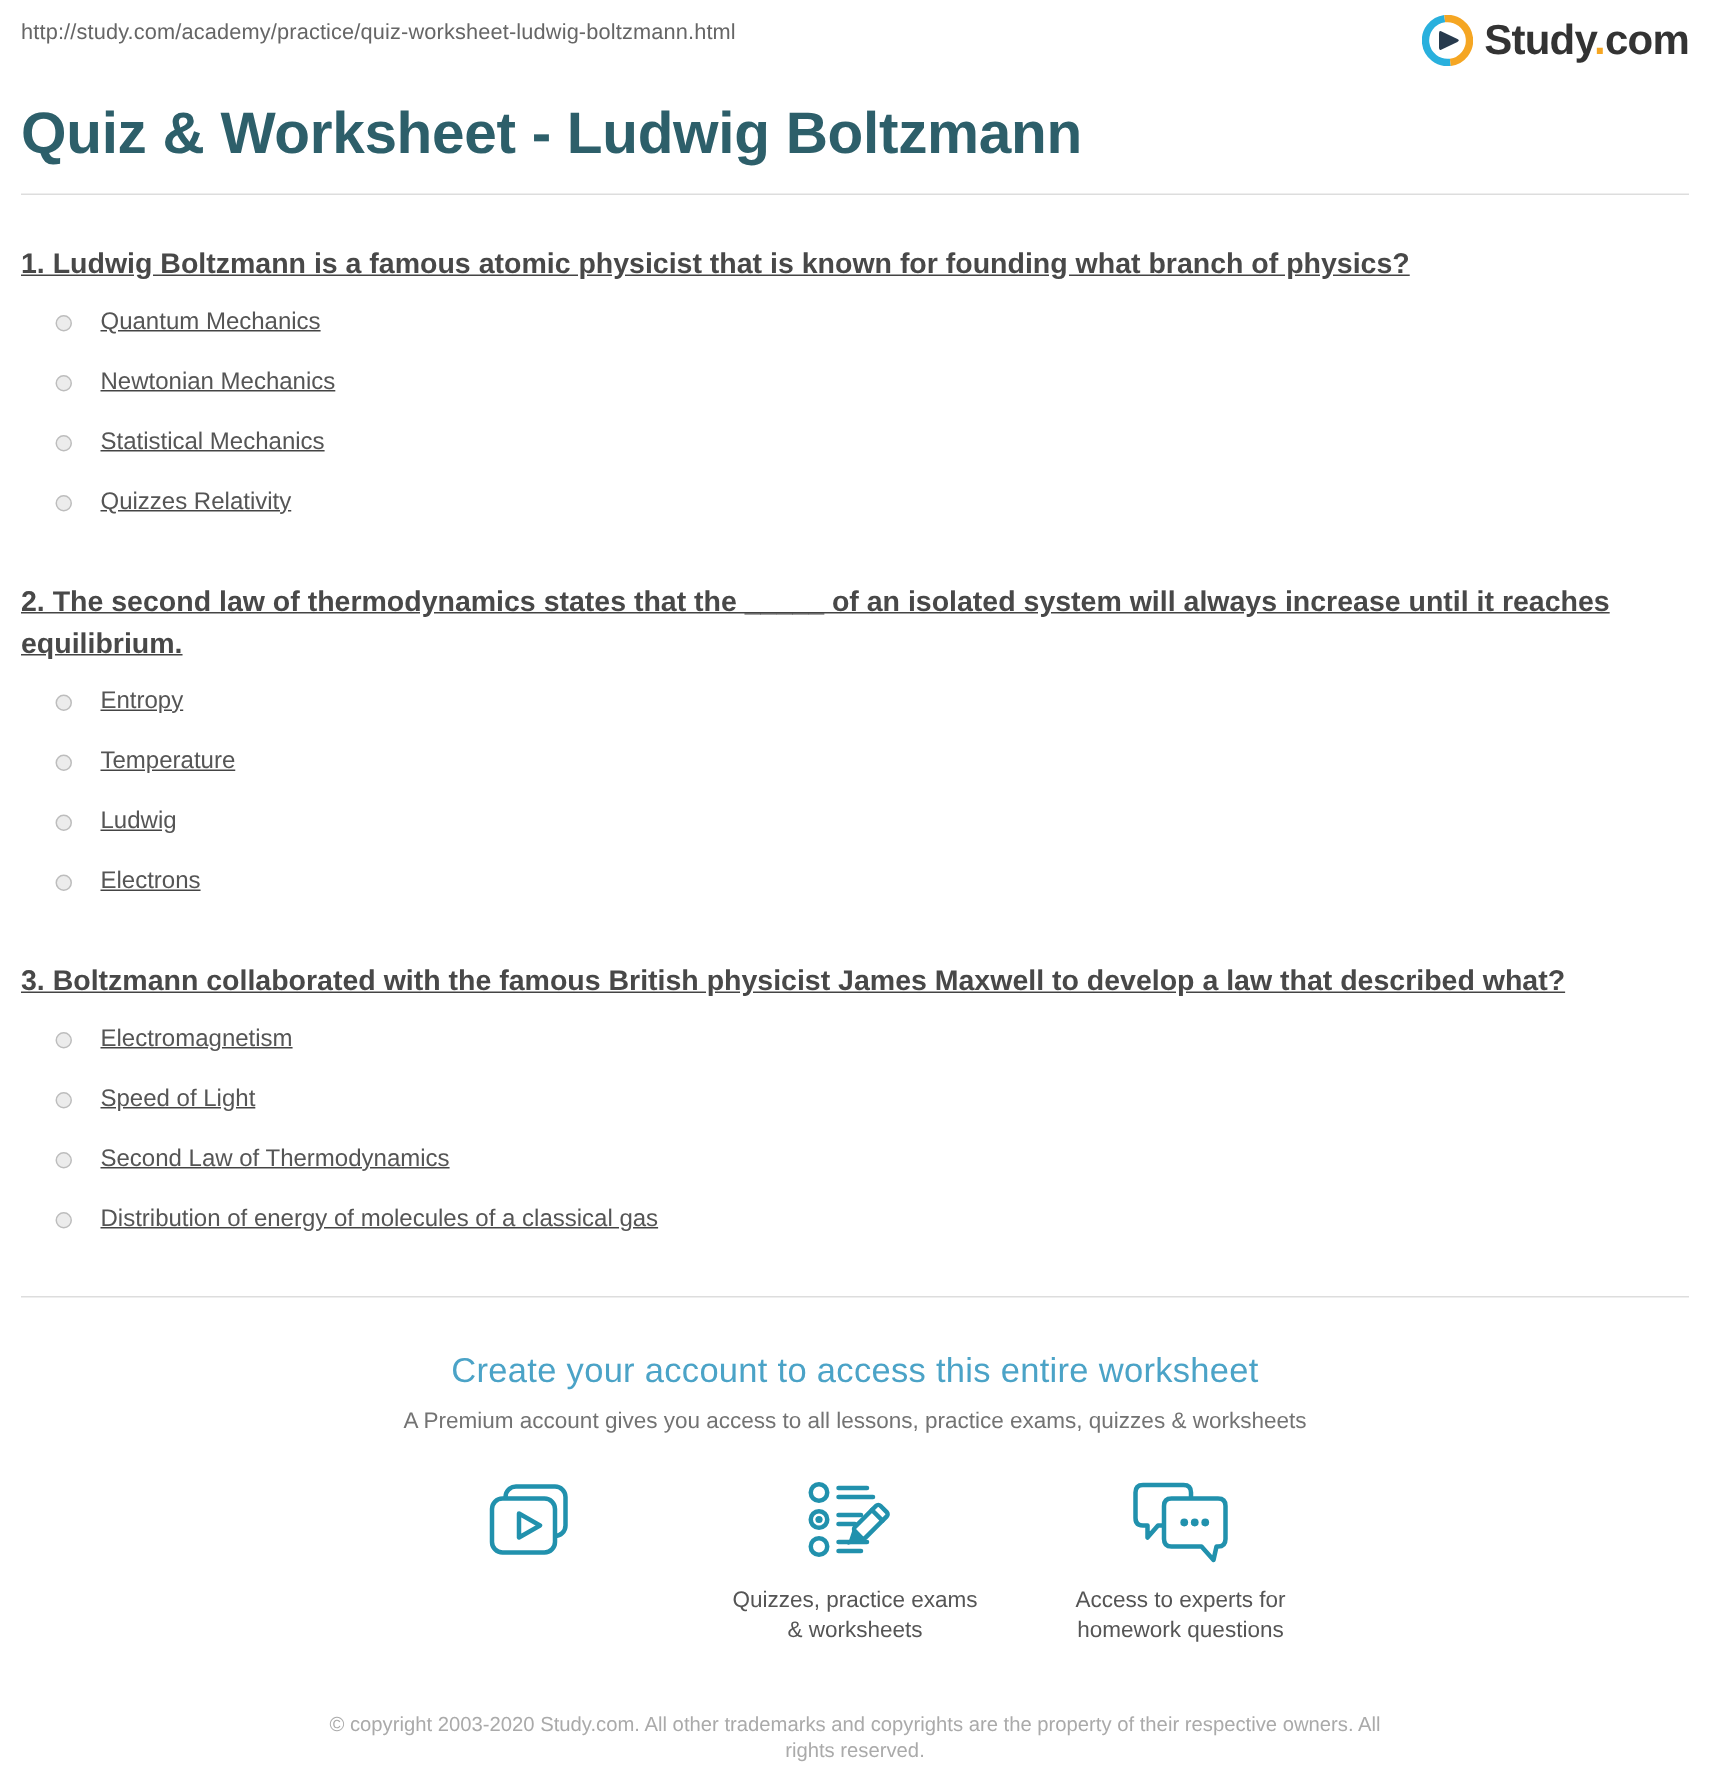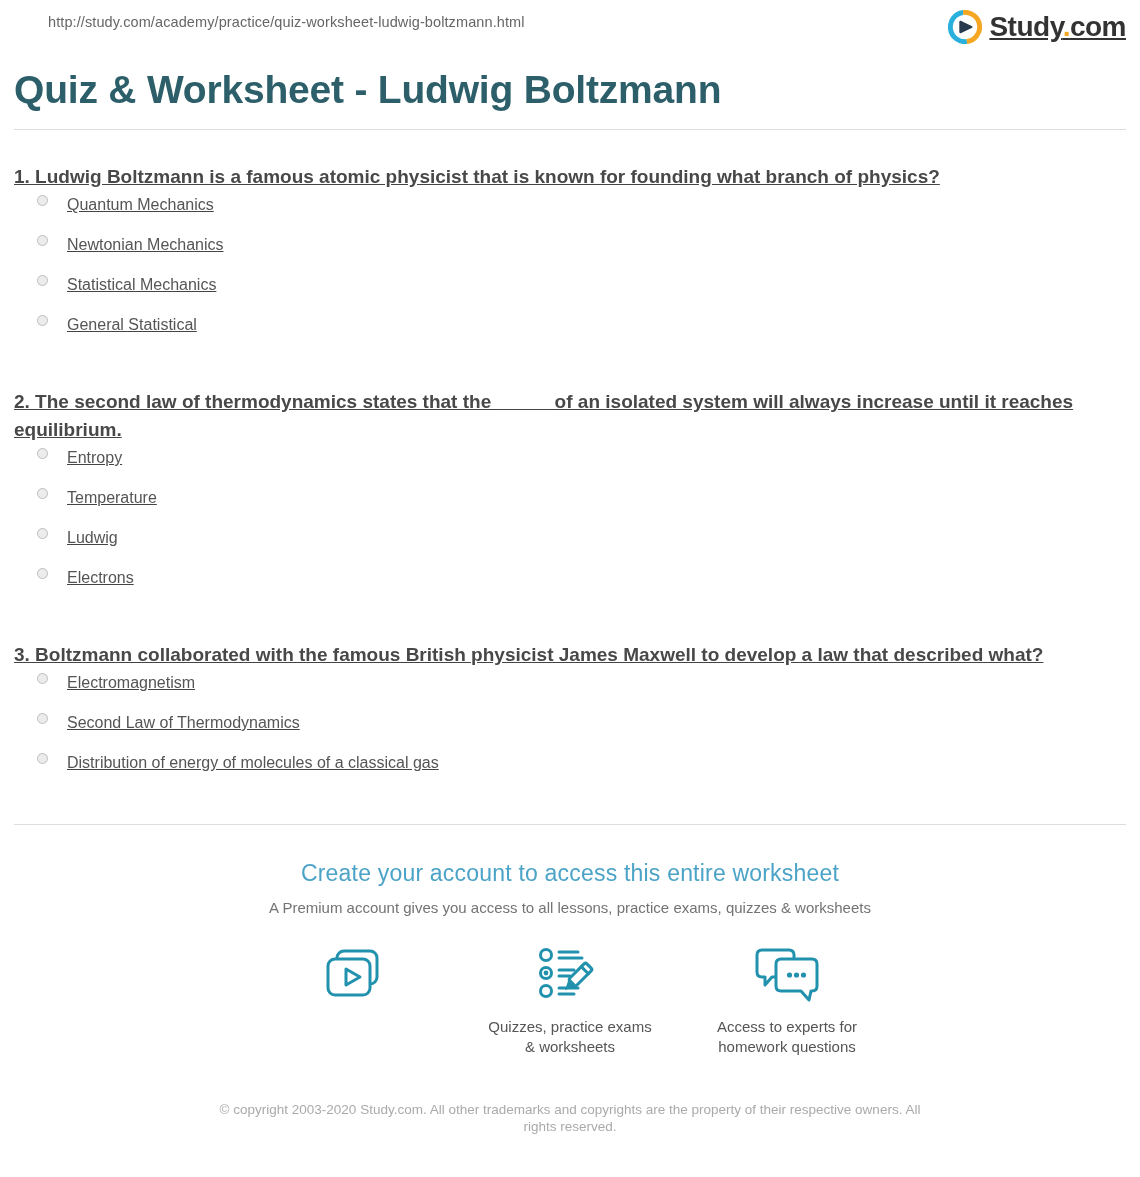--- a/index.html
+++ b/index.html
@@ -6,34 +6,34 @@
   body{
     width:1140px;
     font-family:"Liberation Sans", sans-serif;
     color:#444;
     -webkit-font-smoothing:antialiased;
   }
   .container{padding:0 14px;}
 
   
   .header{display:flex;justify-content:space-between;align-items:flex-start;padding-top:10px;}
-  .url-text{font-size:14.5px;color:#666;margin-top:4px;letter-spacing:.1px;margin-left:34px;}
+  .url-text{font-size:14.5px;color:#666;margin-top:4px;letter-spacing:.1px;}
   .logo{display:flex;align-items:center;gap:7px;text-decoration:none;cursor:pointer;}
-  .logo-text{font-size:28px;font-weight:700;color:#333;letter-spacing:-0.5px;line-height:34px;text-decoration:underline;}
+  .logo-text{font-size:28px;font-weight:700;color:#333;letter-spacing:-0.5px;line-height:34px;}
   .logo-dot{color:#f5a623;}
 
   
   .page-title{margin:24px 0 0;font-size:39px;font-weight:700;color:#2d5f6a;letter-spacing:-0.2px;}
   .rule{border:none;border-top:1px solid #ddd;margin:17px 0 0;}
 
   
   .question-block{margin-top:33px;text-decoration:underline;}
   .question-text{font-size:19px;font-weight:700;color:#484848;line-height:28px;margin:0;max-width:1080px;}
   .options{margin-top:4px;}
-  .option-row{display:flex;height:40px;padding-left:23px;cursor:pointer;}
+  .option-row{display:flex;align-items:center;height:40px;padding-left:23px;cursor:pointer;}
   .radio{
     appearance:none;-webkit-appearance:none;
     width:11px;height:11px;border-radius:50%;
     border:1px solid #bdbdbd;background:#ececec;
     margin:0;flex:0 0 auto;
   }
   .option-label{font-size:16px;color:#555;margin-left:19px;line-height:20px;}
 
   
   .cta-rule{border:none;border-top:1px solid #ddd;margin:31px 0 0;}
@@ -82,21 +82,21 @@
       <label class="option-row">
         <input type="radio" name="q1" class="radio" style="">
         <span class="option-label">Newtonian Mechanics</span>
       </label>
       <label class="option-row">
         <input type="radio" name="q1" class="radio" style="">
         <span class="option-label">Statistical Mechanics</span>
       </label>
       <label class="option-row">
         <input type="radio" name="q1" class="radio" style="">
-        <span class="option-label">General Statistical</span>
+        <span class="option-label">Quizzes Relativity</span>
       </label>
     </div>
   </div>
 
   <div class="question-block">
     <p class="question-text">2. The second law of thermodynamics states that the _____ of an isolated system will always increase until it reaches equilibrium.</p>
     <div class="options">
       <label class="option-row">
         <input type="radio" name="q2" class="radio" style="">
         <span class="option-label">Entropy</span>
@@ -115,20 +115,24 @@
       </label>
     </div>
   </div>
 
   <div class="question-block">
     <p class="question-text">3. Boltzmann collaborated with the famous British physicist James Maxwell to develop a law that described what?</p>
     <div class="options">
       <label class="option-row">
         <input type="radio" name="q3" class="radio" style="">
         <span class="option-label">Electromagnetism</span>
+      </label>
+      <label class="option-row">
+        <input type="radio" name="q3" class="radio" style="">
+        <span class="option-label">Speed of Light</span>
       </label>
       <label class="option-row">
         <input type="radio" name="q3" class="radio" style="">
         <span class="option-label">Second Law of Thermodynamics</span>
       </label>
       <label class="option-row">
         <input type="radio" name="q3" class="radio" style="">
         <span class="option-label">Distribution of energy of molecules of a classical gas</span>
       </label>
     </div>

